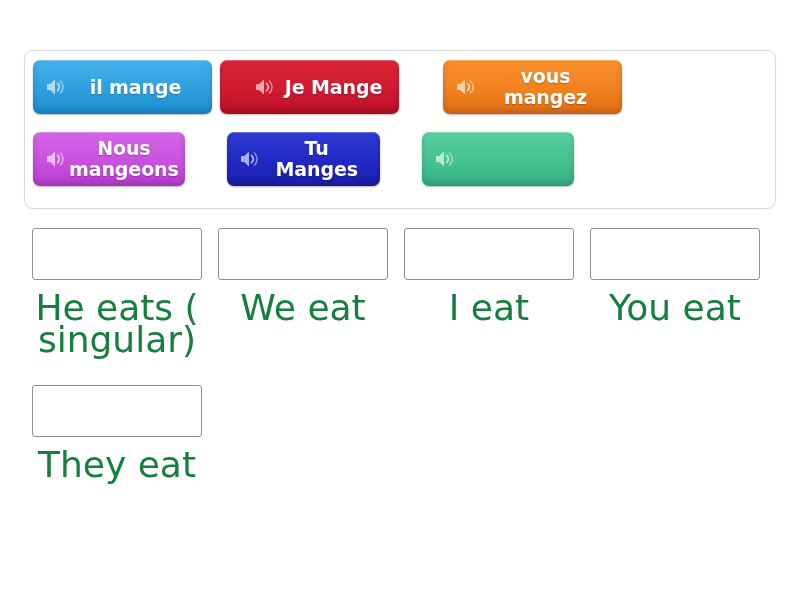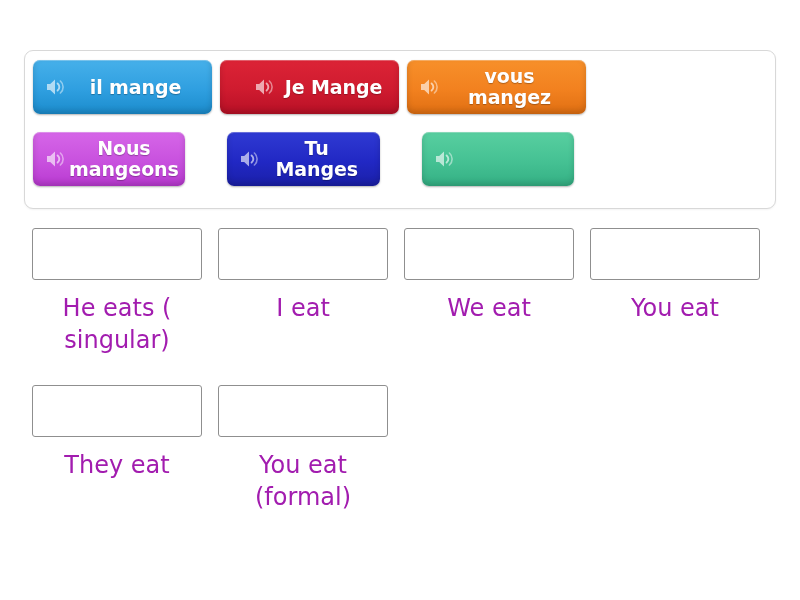--- a/index.html
+++ b/index.html
@@ -88,21 +88,21 @@
     letter-spacing: -0.1px;
     text-shadow: 0 1px 1px rgba(0,0,0,0.28);
     position: relative;
     z-index: 2;
     padding-right: 4px;
   }
 
   
   .c-lightblue { background: linear-gradient(180deg, #46b0ea 0%, #2f9fe0 55%, #1b8ccd 100%); }
   .c-red       { background: linear-gradient(180deg, #dc2336 0%, #cf1b2f 55%, #b81026 100%); padding-left: 28px; }
-  .c-orange    { background: linear-gradient(180deg, #f7902a 0%, #f2811f 55%, #e06f12 100%); }
+  .c-orange    { background: linear-gradient(180deg, #f7902a 0%, #f2811f 55%, #e06f12 100%); margin-left: 36px; }
   .c-green     { background: linear-gradient(180deg, #2ba84f 0%, #22903f 55%, #1a7a33 100%); }
   .c-magenta   { background: linear-gradient(180deg, #d666e8 0%, #c851de 55%, #b93ad1 100%); }
   .c-darkblue  { background: linear-gradient(180deg, #2f3ad3 0%, #2128c4 55%, #1a1fa8 100%); }
   .c-mint      { background: linear-gradient(180deg, #58cfa0 0%, #45c193 55%, #34b084 100%); }
 
   .tile-empty {
     width: 179px;
     height: 66px;
     background: transparent;
   }
@@ -133,22 +133,22 @@
     height: 52px;
     box-sizing: border-box;
     border: 1px solid #8f8f8f;
     border-radius: 3px;
     background: #ffffff;
   }
   .answer-label {
     margin-top: 12px;
     width: 176px;
     text-align: center;
-    color: #a21caf;
-    font-size: 24px;
+    color: #15803d;
+    font-size: 36px;
     line-height: 32px;
     font-weight: normal;
     word-wrap: break-word;
   }
 </style>
 </head>
 <body>
 
 <div id="tile-tray">
 
@@ -234,43 +234,39 @@
 
   <div class="answer-row row-1">
 
     <div class="answer-cell">
       <div class="dropzone"></div>
       <div class="answer-label">He eats ( singular)</div>
     </div>
 
     <div class="answer-cell">
       <div class="dropzone"></div>
+      <div class="answer-label">We eat</div>
+    </div>
+
+    <div class="answer-cell">
+      <div class="dropzone"></div>
       <div class="answer-label">I eat</div>
     </div>
 
     <div class="answer-cell">
       <div class="dropzone"></div>
-      <div class="answer-label">We eat</div>
-    </div>
-
-    <div class="answer-cell">
-      <div class="dropzone"></div>
       <div class="answer-label">You eat</div>
     </div>
 
   </div>
 
   <div class="answer-row row-2">
 
     <div class="answer-cell">
       <div class="dropzone"></div>
       <div class="answer-label">They eat</div>
     </div>
 
-    <div class="answer-cell">
-      <div class="dropzone"></div>
-      <div class="answer-label">You eat (formal)</div>
-    </div>
 
 
   </div>
 
 </div>
 
 </body></html>

